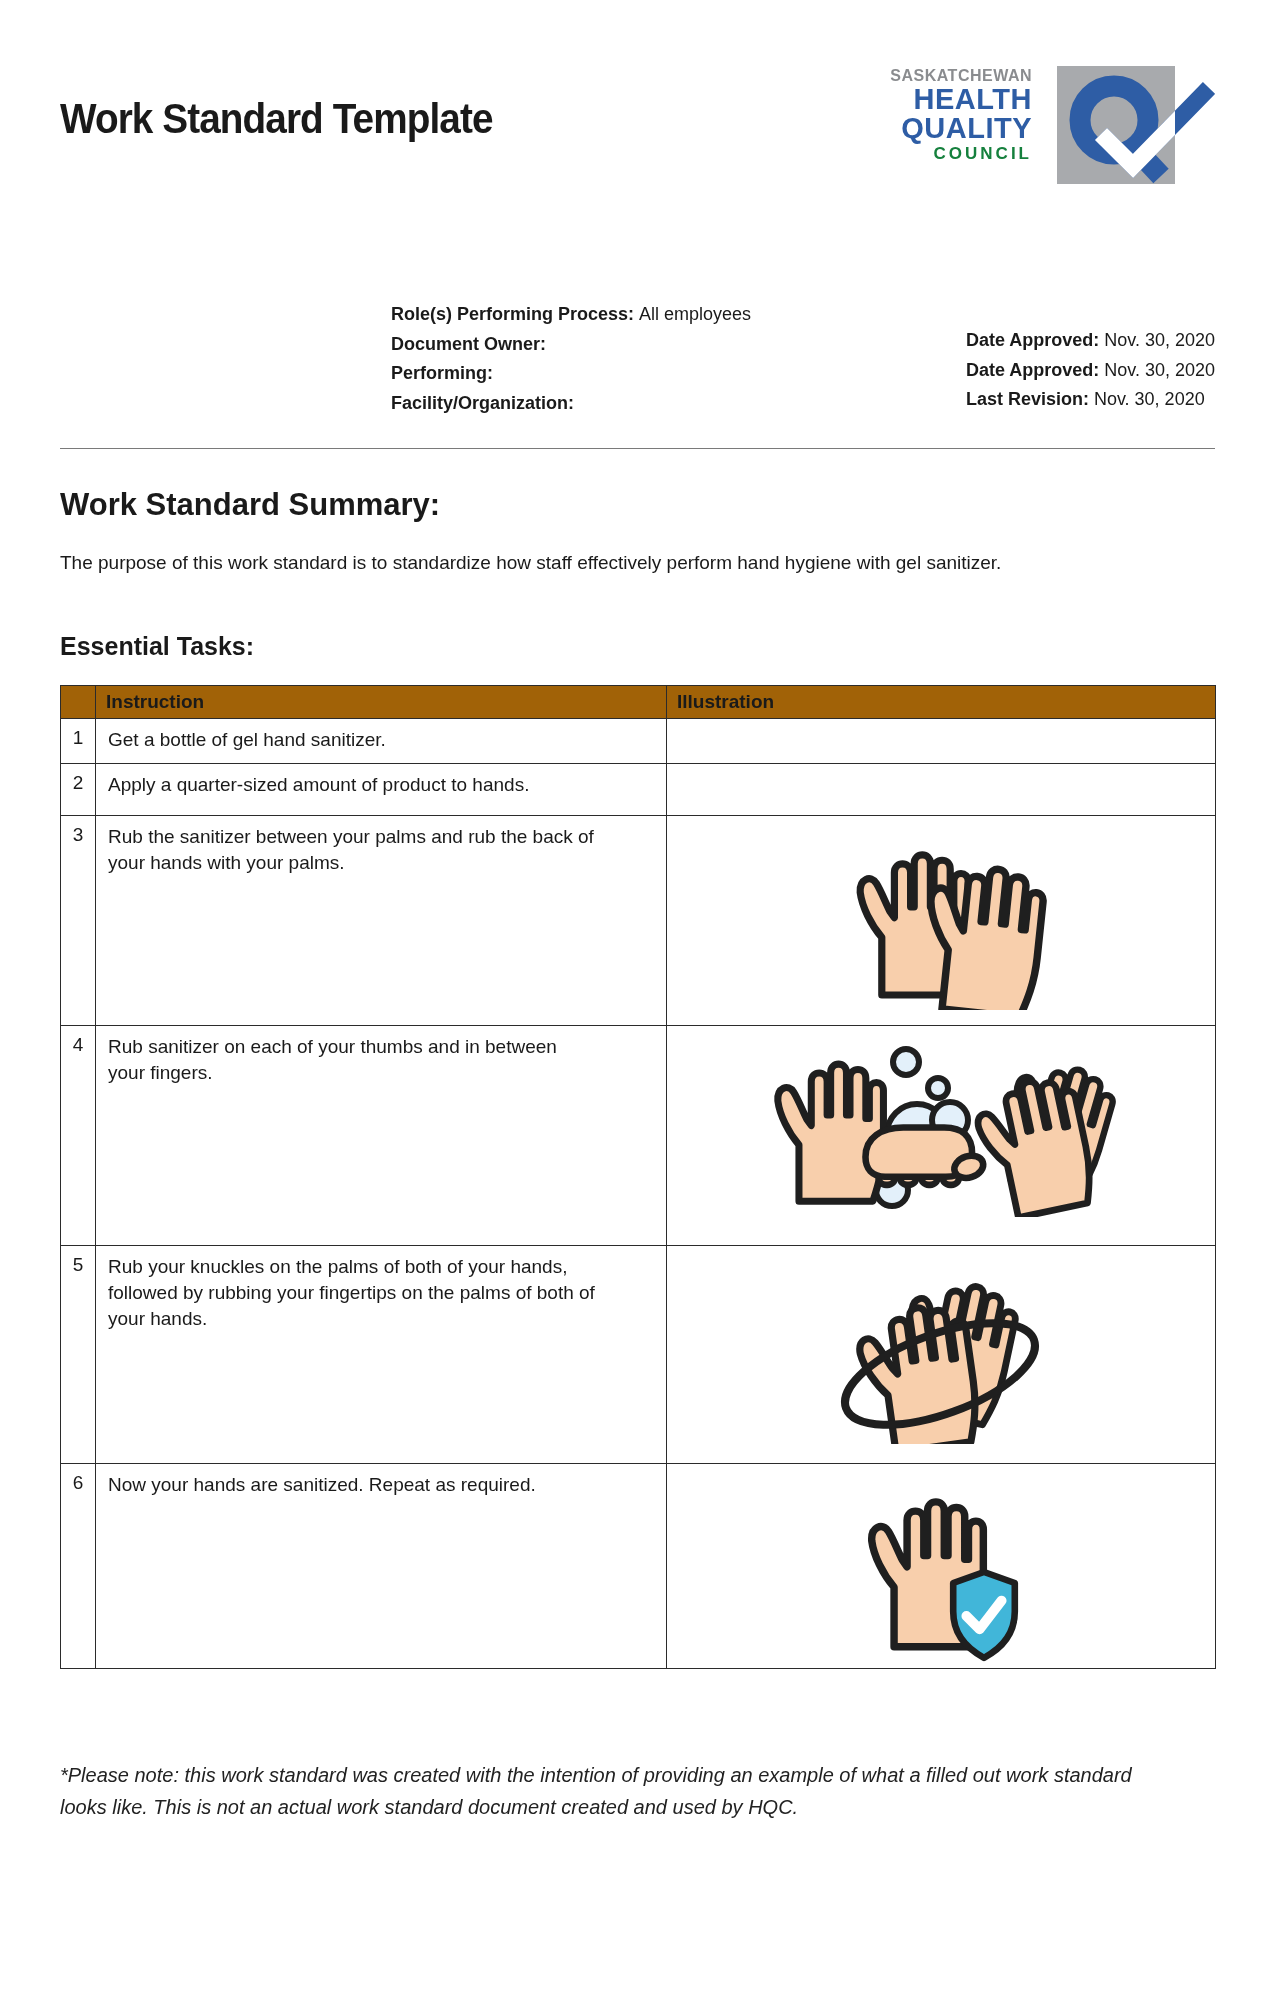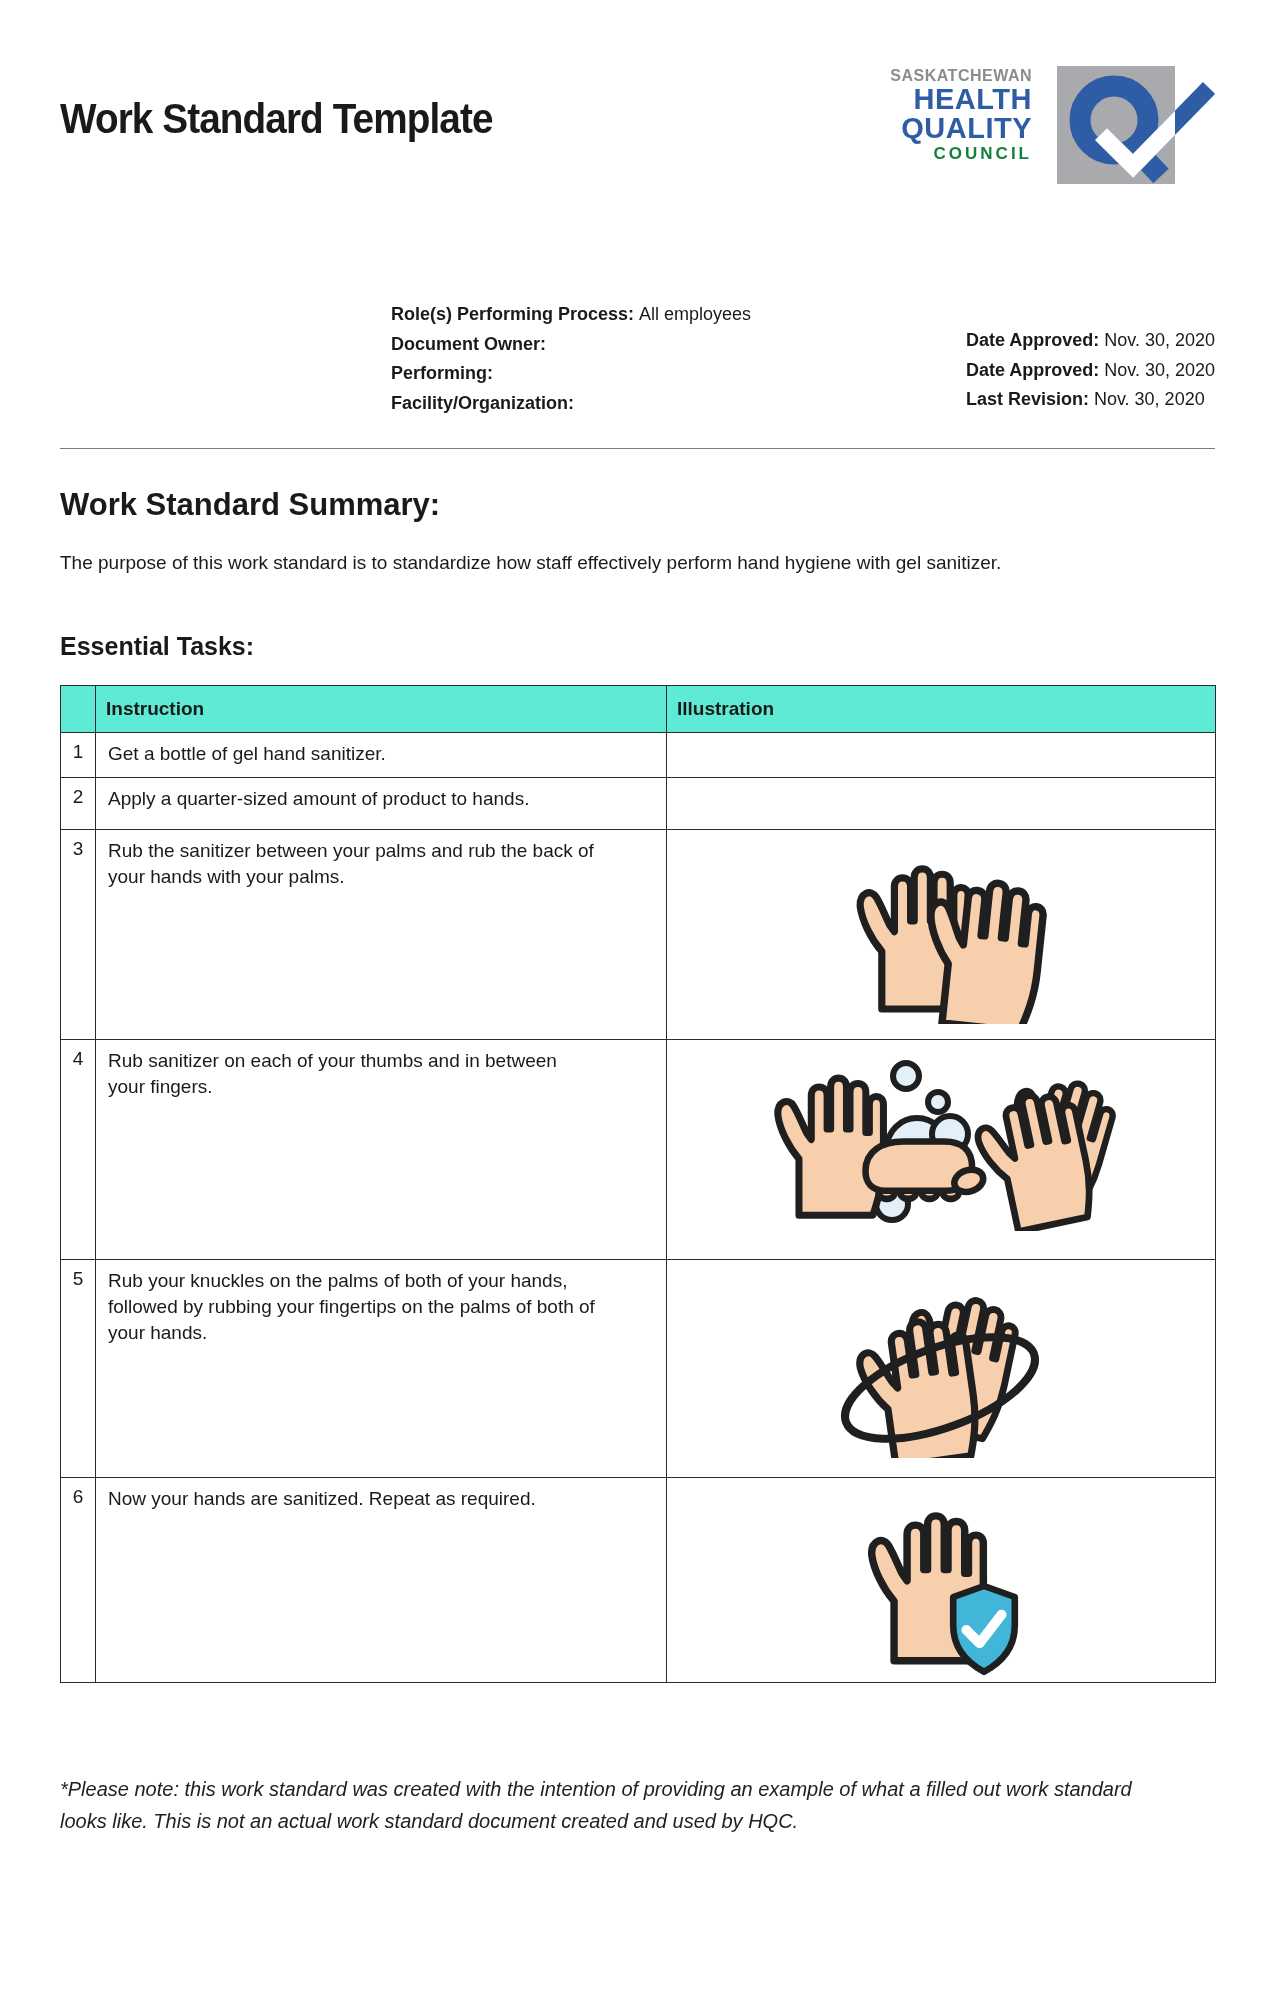--- a/index.html
+++ b/index.html
@@ -35,22 +35,22 @@
   .divider { margin-top:30px; border:none; border-top:1px solid #7a7a7a; width:100%; }
 
   .section-heading { margin-top:38px; font-size:31px; font-weight:700; }
   .summary-text { margin-top:24px; font-size:19px; line-height:31px; max-width:1100px; }
   .tasks-heading { margin-top:54px; font-size:25px; font-weight:700; }
 
   
   table.tasks { border-collapse:collapse; margin-top:24px; table-layout:fixed; width:1155px; }
   table.tasks th, table.tasks td { border:1px solid #2b2b2b; vertical-align:top; }
   table.tasks th {
-    background:#5eead4; text-align:left; font-size:19px; font-weight:700;
-    padding:12px 10px; height:33px;
+    background:#a16207; text-align:left; font-size:19px; font-weight:700;
+    padding:5px 10px; height:33px;
   }
   td.num { text-align:center; font-size:19px; padding-top:8px; }
   td.instr { font-size:19px; line-height:26px; padding:8px 70px 8px 12px; }
   td.illus { text-align:center; vertical-align:middle; padding:6px 0; }
   tr.r-1 { height:45px; } tr.r-2 { height:52px; }
   tr.r-3 { height:210px; } tr.r-4 { height:220px; }
   tr.r-5 { height:218px; } tr.r-6 { height:200px; }
 
   
   .footer-note { margin-top:90px; font-size:20px; font-style:italic; line-height:32px; max-width:1115px; color:#222; }

